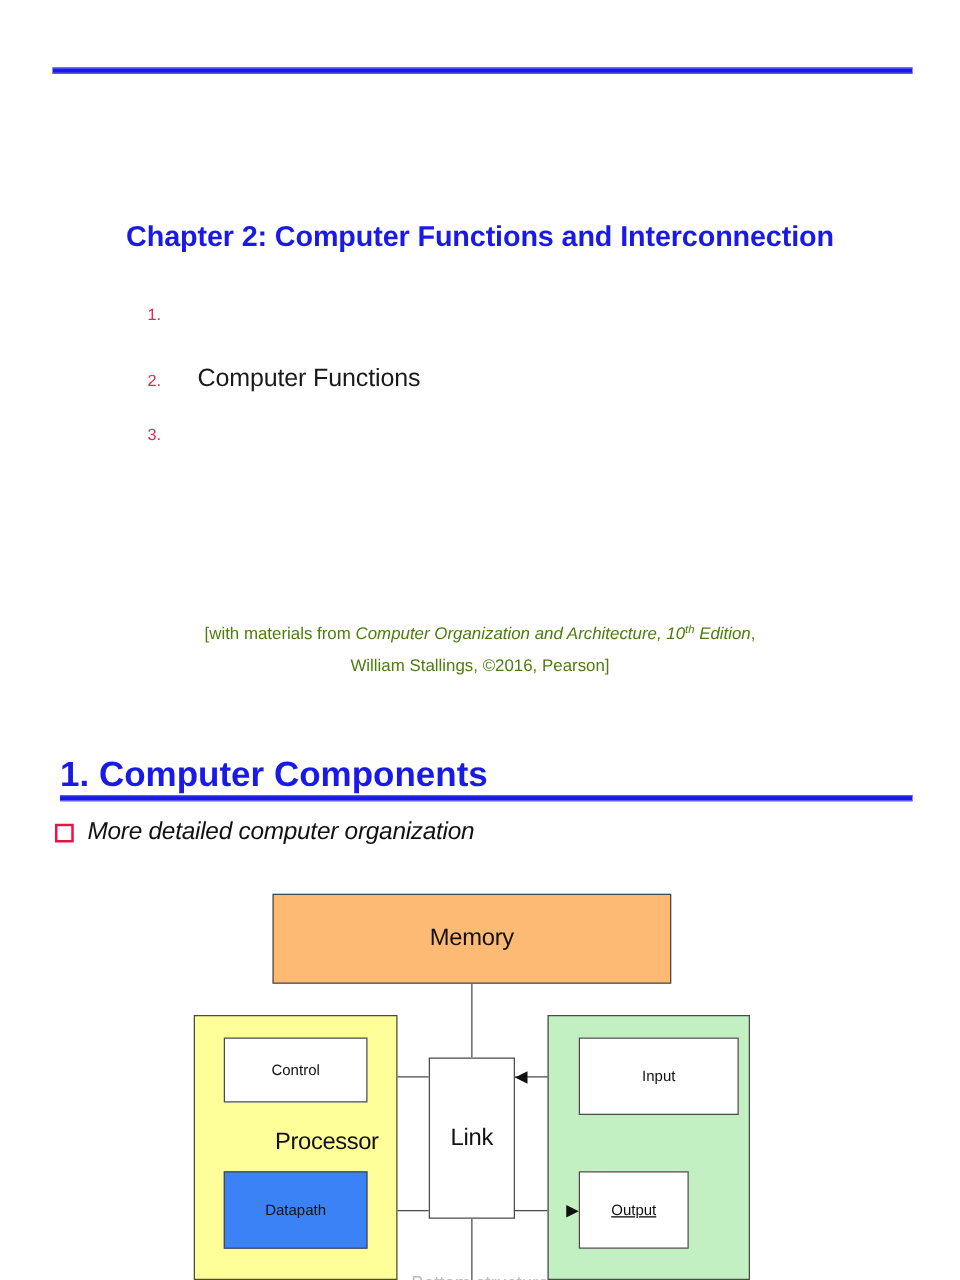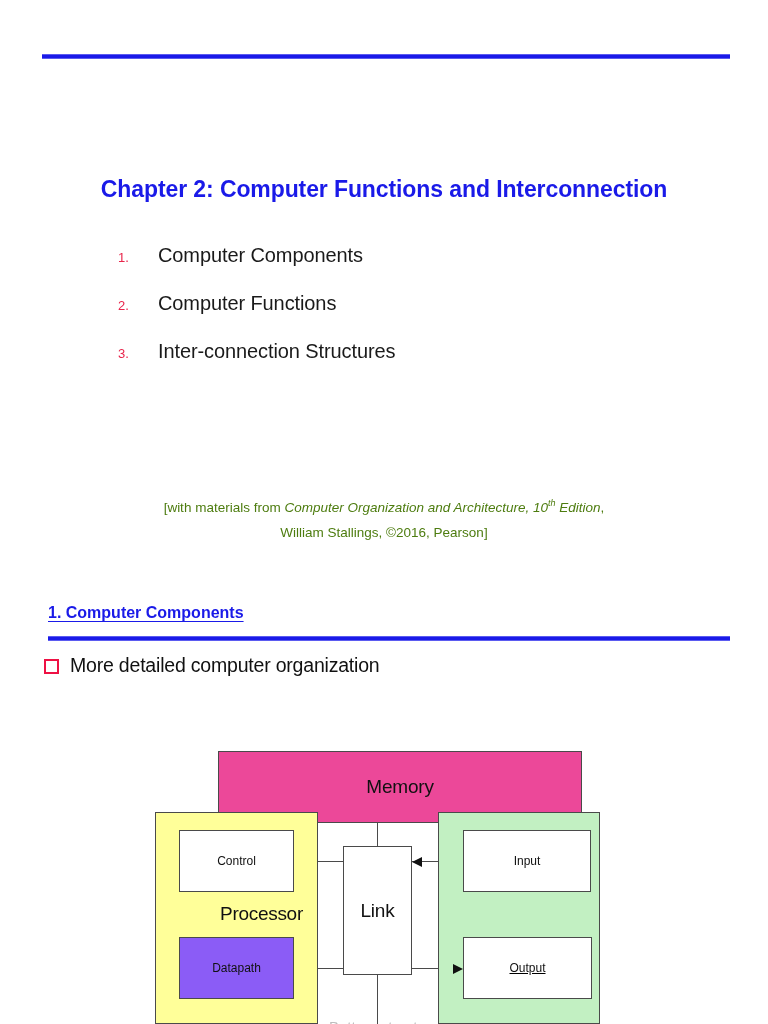--- a/index.html
+++ b/index.html
@@ -116,24 +116,23 @@
     position: absolute;
     left: 0; top: 580px;
     width: 768px;
     height: 444px;
   }
 
   .section-heading {
     position: absolute;
     left: 48px;
     top: 24px;
-    font-size: 16px;
+    font-size: 28px;
     font-weight: bold;
     color: #1A1AE8;
-    text-decoration: underline;
     text-underline-offset: 3px;
     white-space: nowrap;
   }
   .section-rule {
     position: absolute;
     left: 48px;
     top: 56px;
     width: 682px;
     height: 3px;
     background: #1A1AE8;
@@ -155,20 +154,21 @@
     background: #ffffff;
     margin-right: 11px;
     flex: 0 0 auto;
     position: relative;
     top: 1px;
   }
   .bullet-text {
     font-size: 19.5px;
     color: #111111;
     letter-spacing: -0.2px;
+    font-style: italic;
   }
 
   
   .diagram {
     position: absolute;
     left: 0;
     top: 120px;
     width: 768px;
     height: 324px;
   }
@@ -185,57 +185,56 @@
     color: #111111;
     letter-spacing: -0.2px;
   }
   .dg-label-sm {
     font-size: 12px;
     color: #111111;
   }
 
   .box-memory {
     left: 218px; top: 15px;
-    width: 364px; height: 72px;
-    background: #ec4899;
-    margin-top: 36px;
+    width: 319px; height: 72px;
+    background: #fdba74;
   }
   .box-processor {
     left: 155px; top: 112px;
     width: 163px; height: 212px;
     background: #FFFF99;
   }
   .box-io {
     left: 438px; top: 112px;
     width: 162px; height: 212px;
     background: #C2F0C2;
   }
   .box-link {
     left: 343px; top: 146px;
     width: 69px; height: 129px;
     background: #ffffff;
   }
   .box-control {
     left: 179px; top: 130px;
-    width: 115px; height: 62px;
+    width: 115px; height: 52px;
     background: #ffffff;
   }
   .box-datapath {
     left: 179px; top: 237px;
     width: 115px; height: 62px;
-    background: #8b5cf6;
+    background: #3b82f6;
   }
   .box-input {
     left: 463px; top: 130px;
     width: 128px; height: 62px;
     background: #ffffff;
   }
   .box-output {
     left: 463px; top: 237px;
-    width: 129px; height: 62px;
+    width: 88px; height: 62px;
     background: #ffffff;
     text-decoration: underline;
   }
 
   
   .grp-label {
     position: absolute;
     font-size: 19px;
     color: #111111;
     text-align: center;
@@ -292,31 +291,29 @@
 <div class="slide-one">
 
   <div class="top-rule"></div>
 
   <div class="chapter-title">Chapter 2: Computer Functions and Interconnection</div>
 
   <div class="agenda">
 
     <div class="agenda-item">
       <span class="agenda-num">1.</span>
-      <span class="agenda-text">Computer Components</span>
     </div>
 
     <div class="agenda-item">
       <span class="agenda-num">2.</span>
       <span class="agenda-text">Computer Functions</span>
     </div>
 
     <div class="agenda-item">
       <span class="agenda-num">3.</span>
-      <span class="agenda-text">Inter-connection Structures</span>
     </div>
 
   </div>
 
   <div class="attribution">
     <span>[with materials from </span><span class="ital">Computer Organization and Architecture, 10</span><sup class="ital">th</sup><span class="ital"> Edition</span><span>,</span><br>
     <span>William Stallings, ©2016, Pearson]</span>
   </div>
 
 

